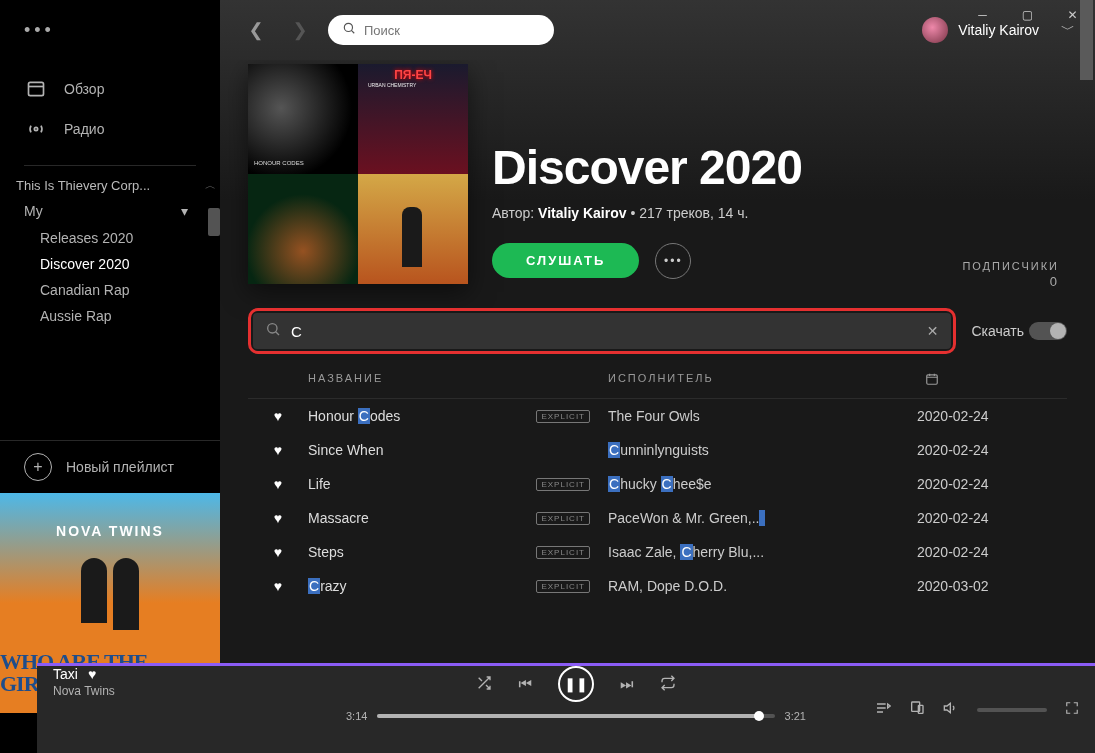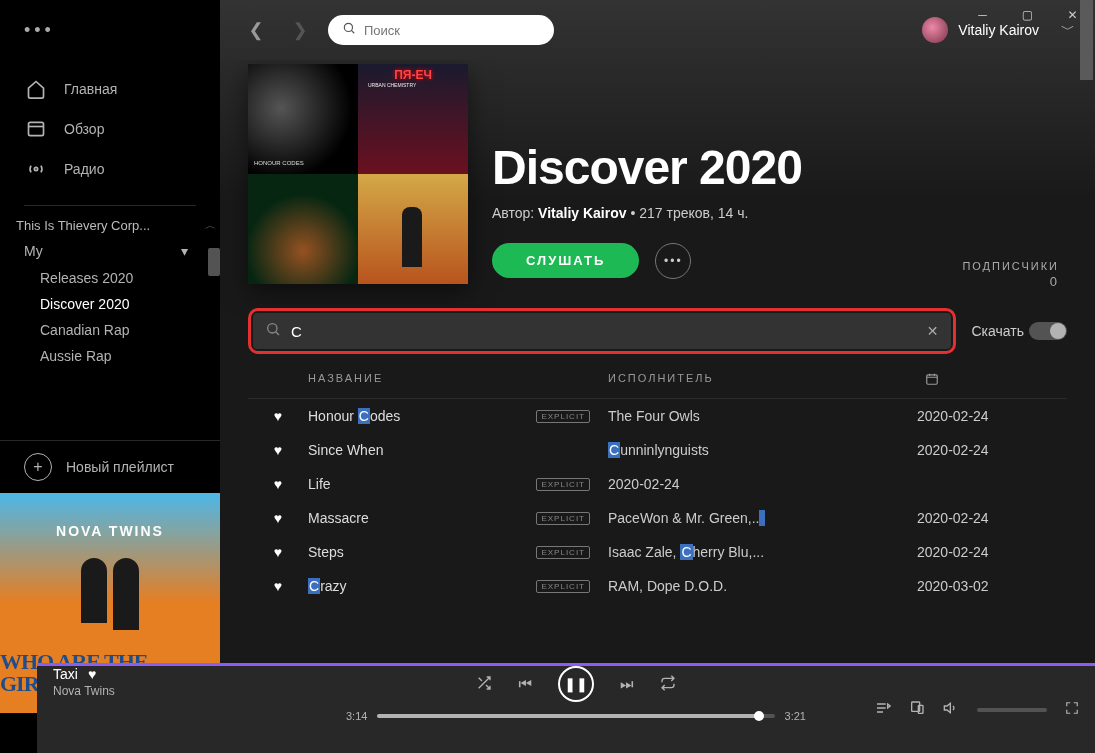--- a/index.html
+++ b/index.html
@@ -103,28 +103,20 @@
   <button>✕</button>
 </div>
 
 <div class="sidebar">
   <div class="menu-dots">•••</div>
 
   <div class="nav-list">
     <div class="nav-item">
       <span class="nav-icon">
           <svg width="20" height="20" viewBox="0 0 24 24" fill="none" stroke="#b3b3b3" stroke-width="2">
-            <path d="M3 11l9-8 9 8v10a2 2 0 0 1-2 2H5a2 2 0 0 1-2-2z"></path>
-          </svg>
-        </span>
-      <span>Главная</span>
-    </div>
-    <div class="nav-item">
-      <span class="nav-icon">
-          <svg width="20" height="20" viewBox="0 0 24 24" fill="none" stroke="#b3b3b3" stroke-width="2">
             <rect x="3" y="4" width="18" height="16" rx="2"></rect>
             <path d="M3 9h18"></path>
           </svg>
         </span>
       <span>Обзор</span>
     </div>
     <div class="nav-item">
       <span class="nav-icon">
           <svg width="20" height="20" viewBox="0 0 24 24" fill="none" stroke="#b3b3b3" stroke-width="2">
             <circle cx="12" cy="12" r="2"></circle>
@@ -268,20 +260,21 @@
           </div>
           <div class="tartist"><span class="hl">C</span>unninlynguists</div>
           <div class="tdate">2020-02-24</div>
         </div>
         <div class="track">
           <div class="heart">♥</div>
           <div class="tname">
             <span>Life</span>
             <span class="explicit">EXPLICIT</span>
           </div>
+          <div class="tartist"><span class="hl">C</span>hucky <span class="hl">C</span>hee$e</div>
           <div class="tdate">2020-02-24</div>
         </div>
         <div class="track">
           <div class="heart">♥</div>
           <div class="tname">
             <span>Massacre</span>
             <span class="explicit">EXPLICIT</span>
           </div>
           <div class="tartist">PaceWon &amp; Mr. Green,..<span class="hl">&nbsp;</span></div>
           <div class="tdate">2020-02-24</div>

